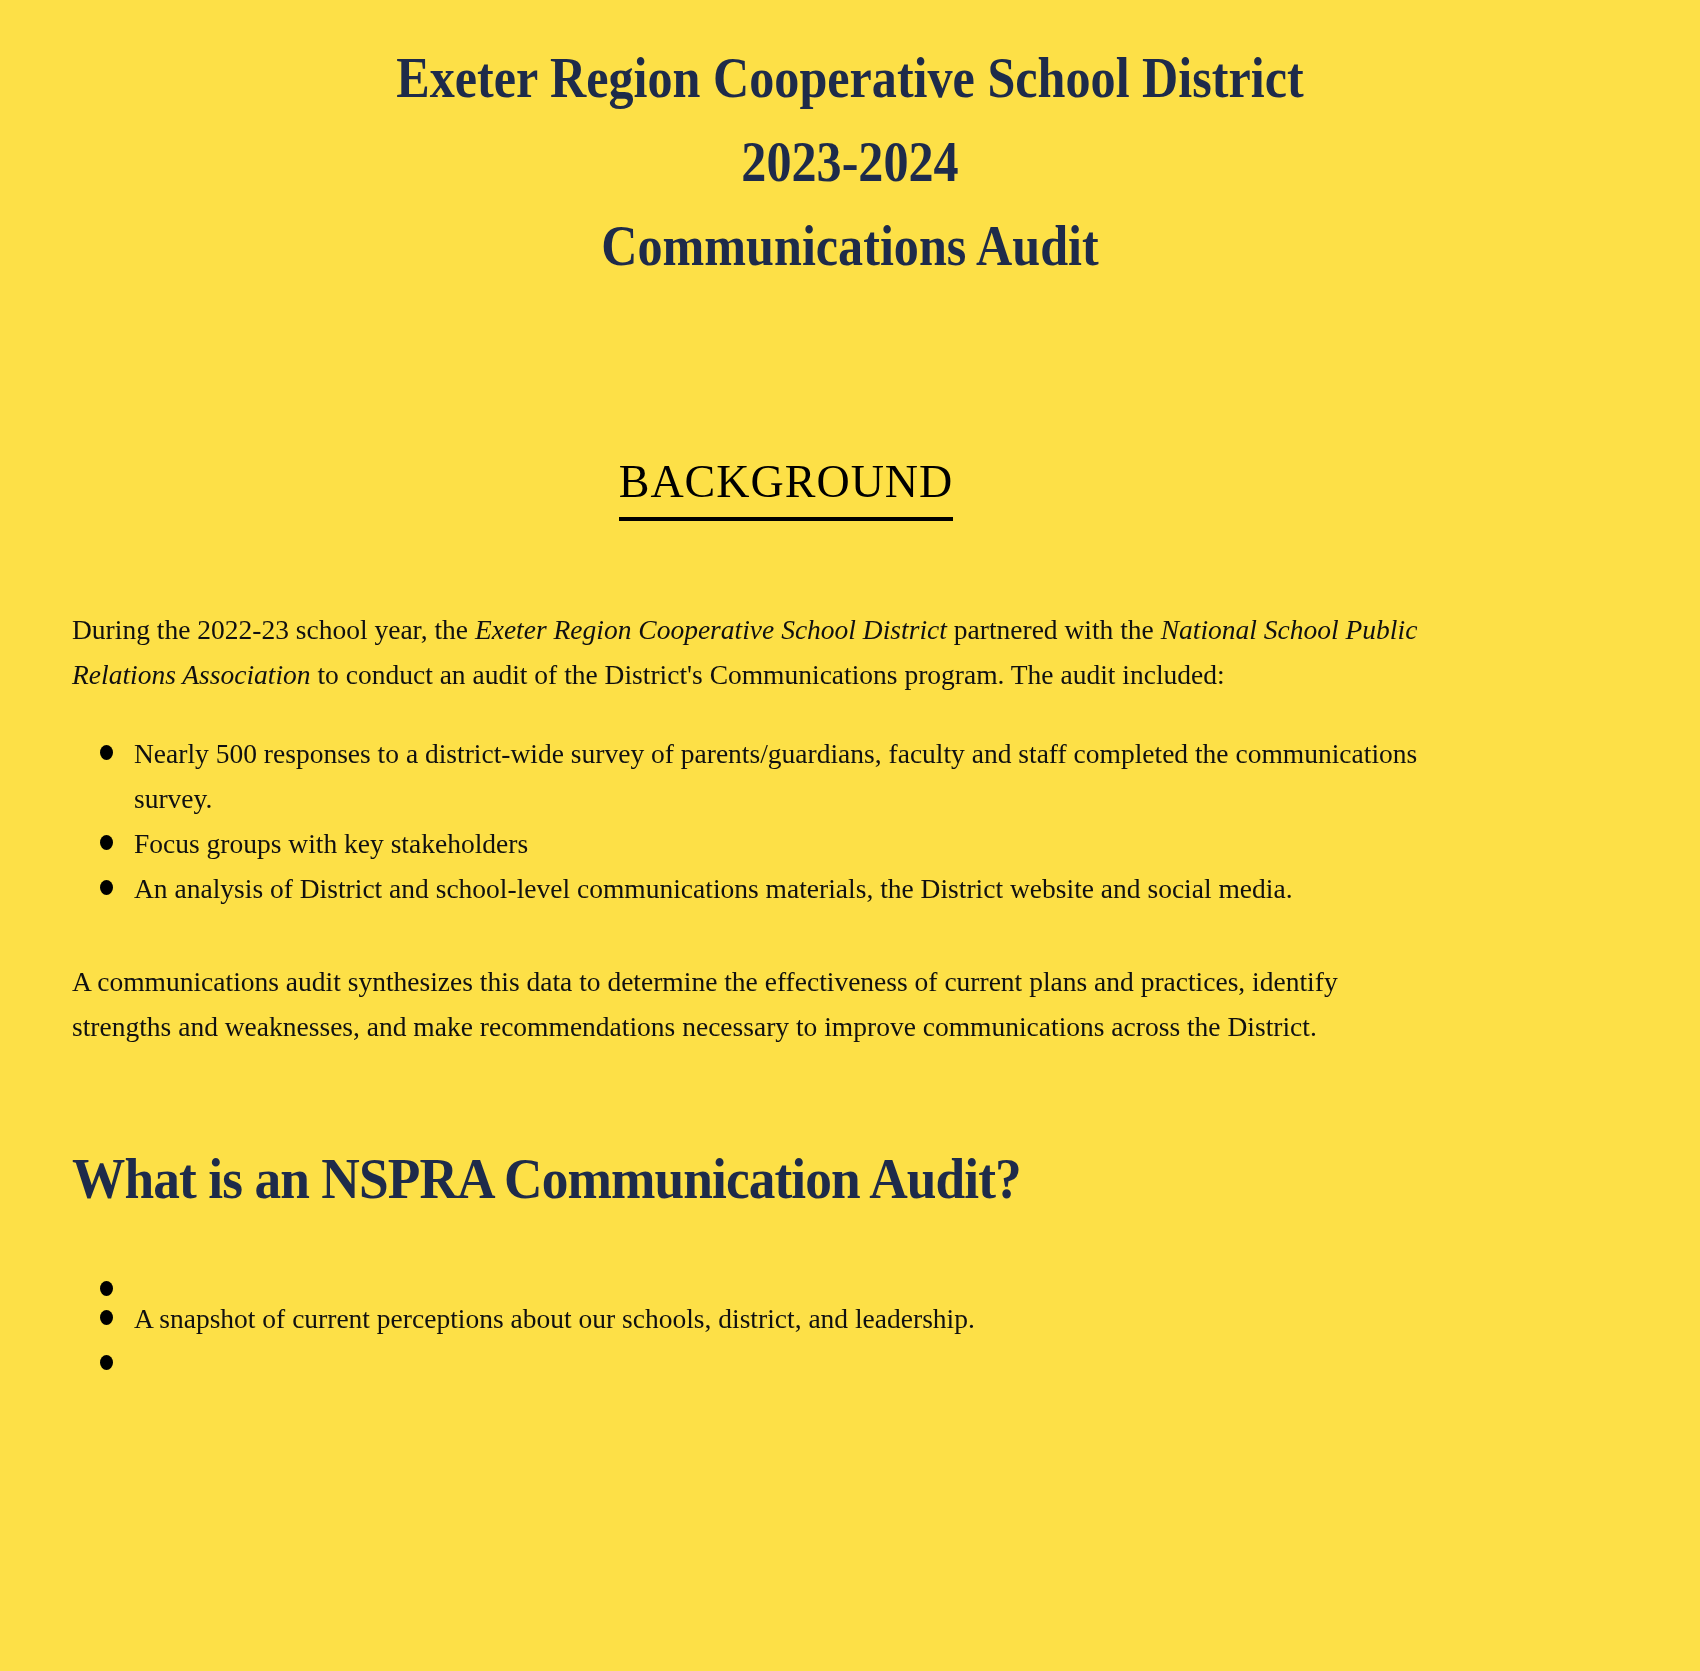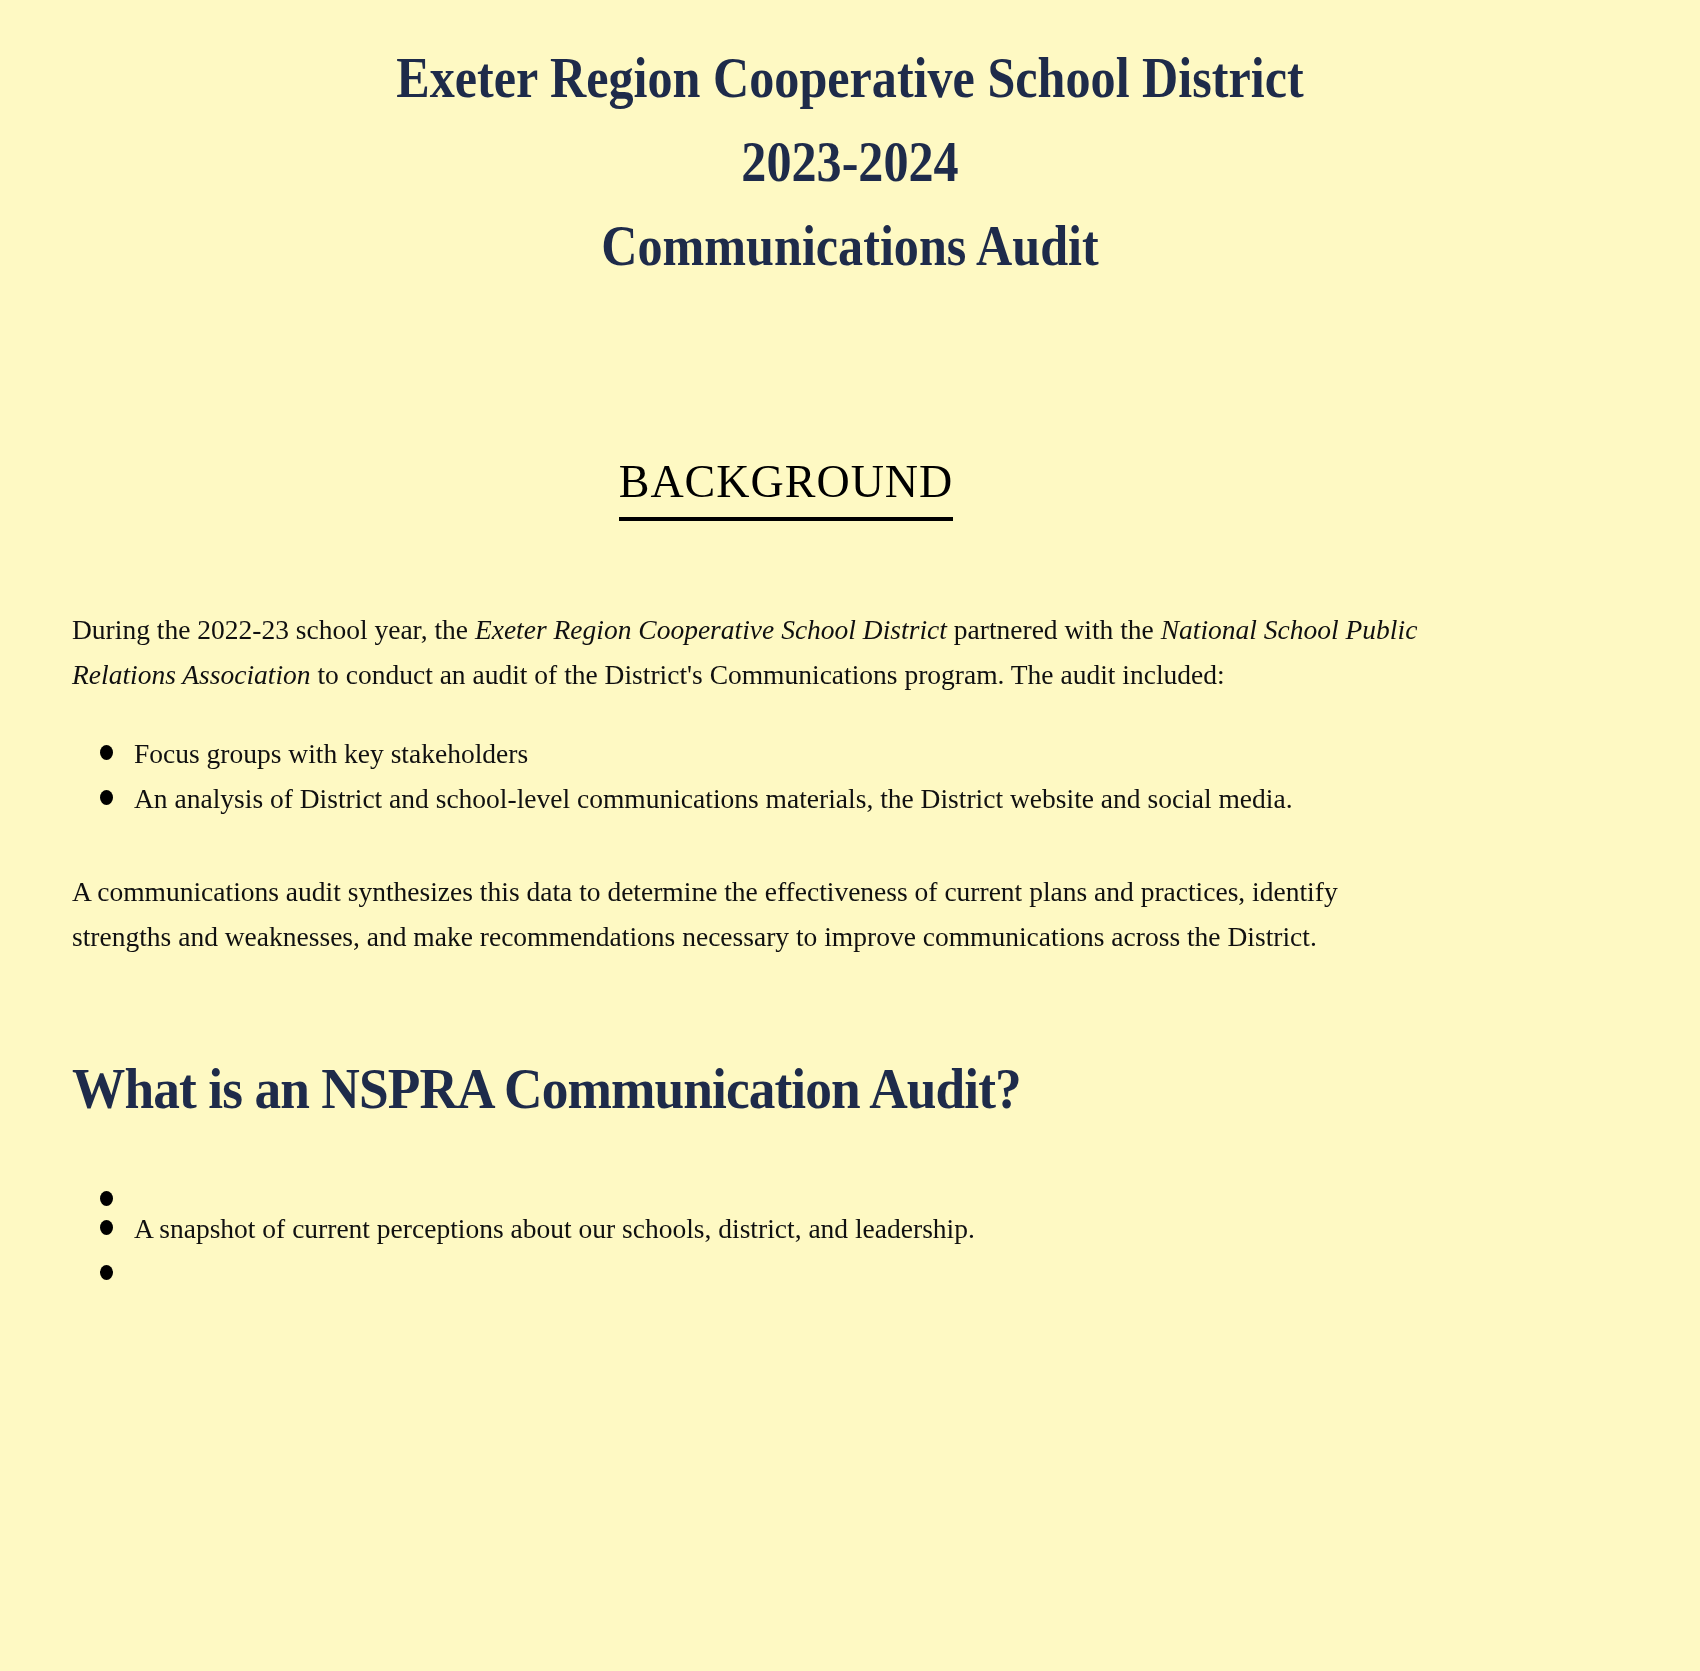--- a/index.html
+++ b/index.html
@@ -13,21 +13,21 @@
     height: 1671px;
     background: #ffffff;
     font-family: "Liberation Serif", serif;
     color: var(--body-text);
     overflow: hidden;
   }
   .page {
     position: relative;
     width: 1700px;
     height: 1671px;
-    background: #fef9c3;
+    background: #fde047;
   }
   .content {
     margin-left: 72px;
     width: 1428px;
   }
 
   
   .title-block {
     padding-top: 36px;
     text-align: center;
@@ -117,20 +117,24 @@
   </header>
 
   <section class="content">
     <h2 class="section-heading"><span class="underlined">BACKGROUND</span></h2>
 
     <p class="body-text intro"><span>During the 2022-23 school year, the </span><em>Exeter Region Cooperative School District</em><span> partnered with the </span><em>National School Public Relations Association</em><span> to conduct an audit of the District's Communications program. The audit included:</span></p>
 
     <ul class="bullet-list">
       <li class="bullet-item">
         <span class="dot"></span>
+        <span class="li-text">Nearly 500 responses to a district-wide survey of parents/guardians, faculty and staff completed the communications survey.</span>
+      </li>
+      <li class="bullet-item">
+        <span class="dot"></span>
         <span class="li-text">Focus groups with key stakeholders</span>
       </li>
       <li class="bullet-item">
         <span class="dot"></span>
         <span class="li-text">An analysis of District and school-level communications materials, the District website and social media.</span>
       </li>
     </ul>
 
     <p class="body-text summary">A communications audit synthesizes this data to determine the effectiveness of current plans and practices, identify strengths and weaknesses, and make recommendations necessary to improve communications across the District.</p>
   </section>

